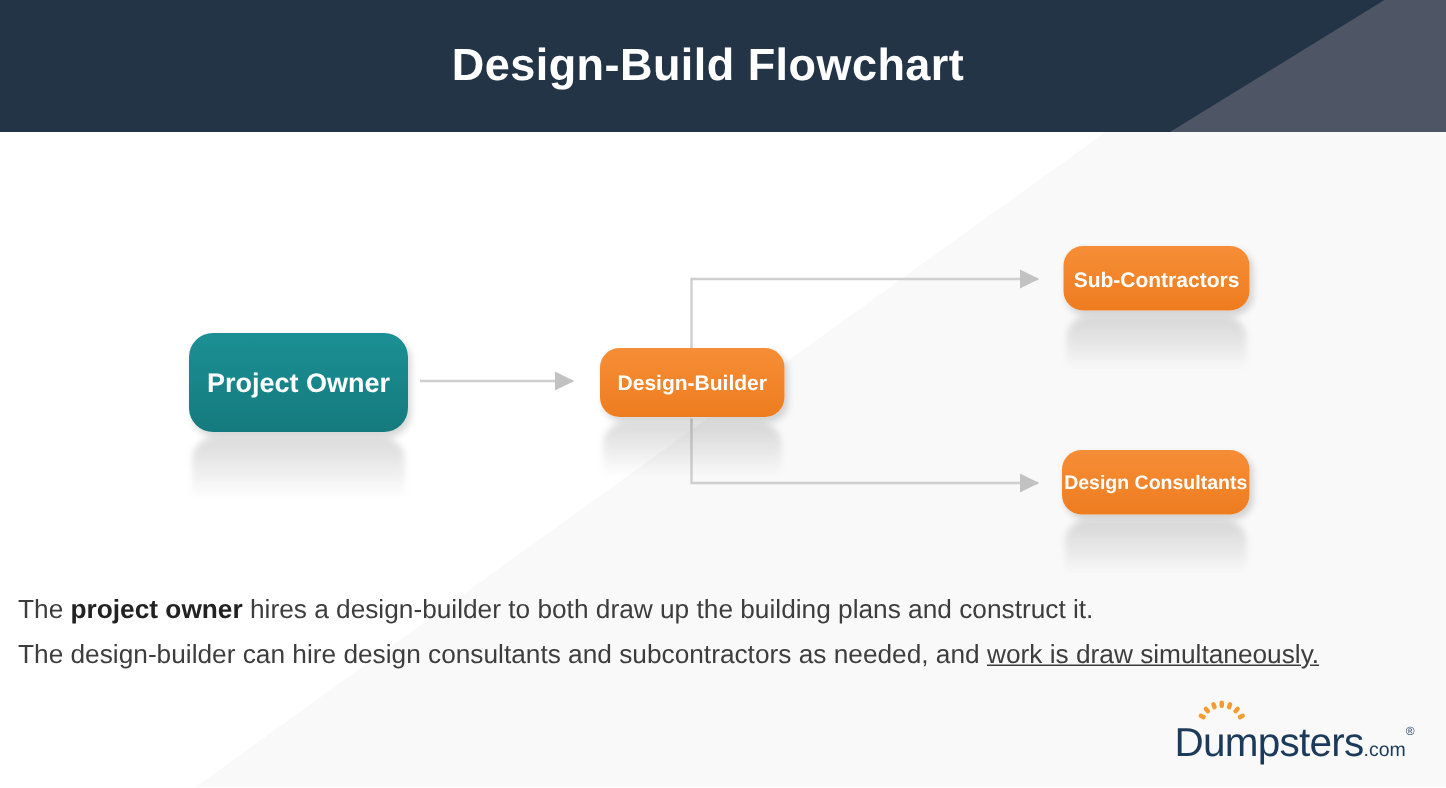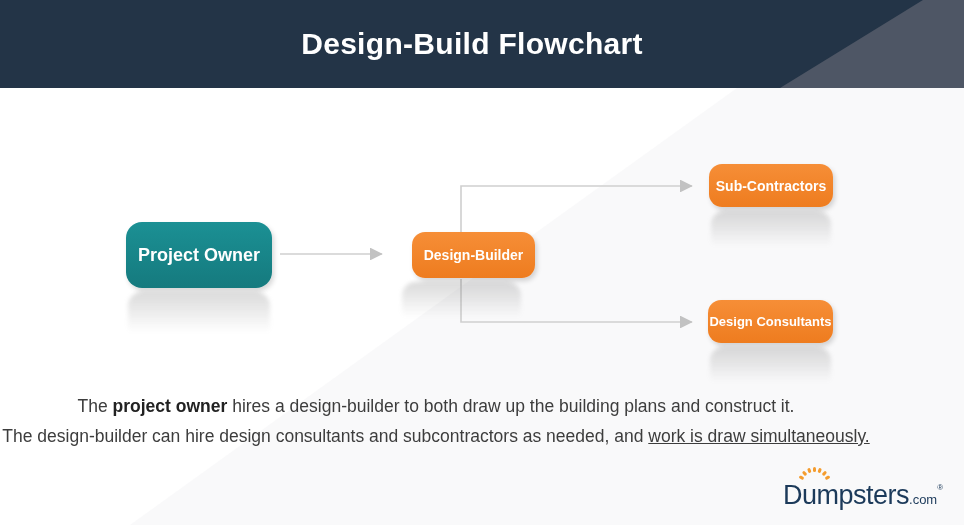--- a/index.html
+++ b/index.html
@@ -32,21 +32,21 @@
     position:absolute; display:flex; align-items:center; justify-content:center;
     color:#ffffff; font-weight:bold; text-align:center;
     box-shadow:2px 3px 5px rgba(0,0,0,0.16);
   }
   .node-project-owner {
     left:126px; top:134px; width:146px; height:66px; border-radius:16px;
     background:linear-gradient(180deg,#1B9094 0%,#157A7E 100%);
     font-size:18px;
   }
   .node-design-builder {
-    left:412px; top:144px; width:123px; height:46px; border-radius:13px;
+    left:400px; top:144px; width:123px; height:46px; border-radius:13px;
     background:linear-gradient(180deg,#F68E37 0%,#EE7C1F 100%);
     font-size:14px;
   }
   .node-sub-contractors {
     left:709px; top:76px; width:124px; height:43px; border-radius:13px;
     background:linear-gradient(180deg,#F68E37 0%,#EE7C1F 100%);
     font-size:14px;
   }
   .node-design-consultants {
     left:708px; top:212px; width:125px; height:43px; border-radius:13px;
@@ -57,22 +57,22 @@
     position:absolute; filter:blur(2px); border-radius:14px;
     background:linear-gradient(180deg, rgba(110,110,110,0.25) 0%, rgba(255,255,255,0) 85%);
   }
   .refl-project-owner   { left:128px; top:204px; width:142px; height:48px; }
   .refl-design-builder  { left:402px; top:194px; width:119px; height:42px; }
   .refl-sub-contractors { left:711px; top:123px; width:120px; height:42px; }
   .refl-design-consultants { left:710px; top:259px; width:121px; height:42px; }
 
   
   .description {
-    position:absolute; left:0; top:303px; width:872px;
-    text-align:center; color:#3D3D3D; font-size:17.5px; line-height:30px;
+    position:absolute; left:12px; top:303px; width:872px;
+    color:#3D3D3D; font-size:17.5px; line-height:30px;
   }
   .description .b { font-weight:bold; color:#222; }
   .description .u { text-decoration:underline; }
 
   
   .logo {
     position:absolute; left:783px; top:380px; width:175px; height:45px;
   }
   .logo-text {
     position:absolute; left:0; bottom:2px; white-space:nowrap;

